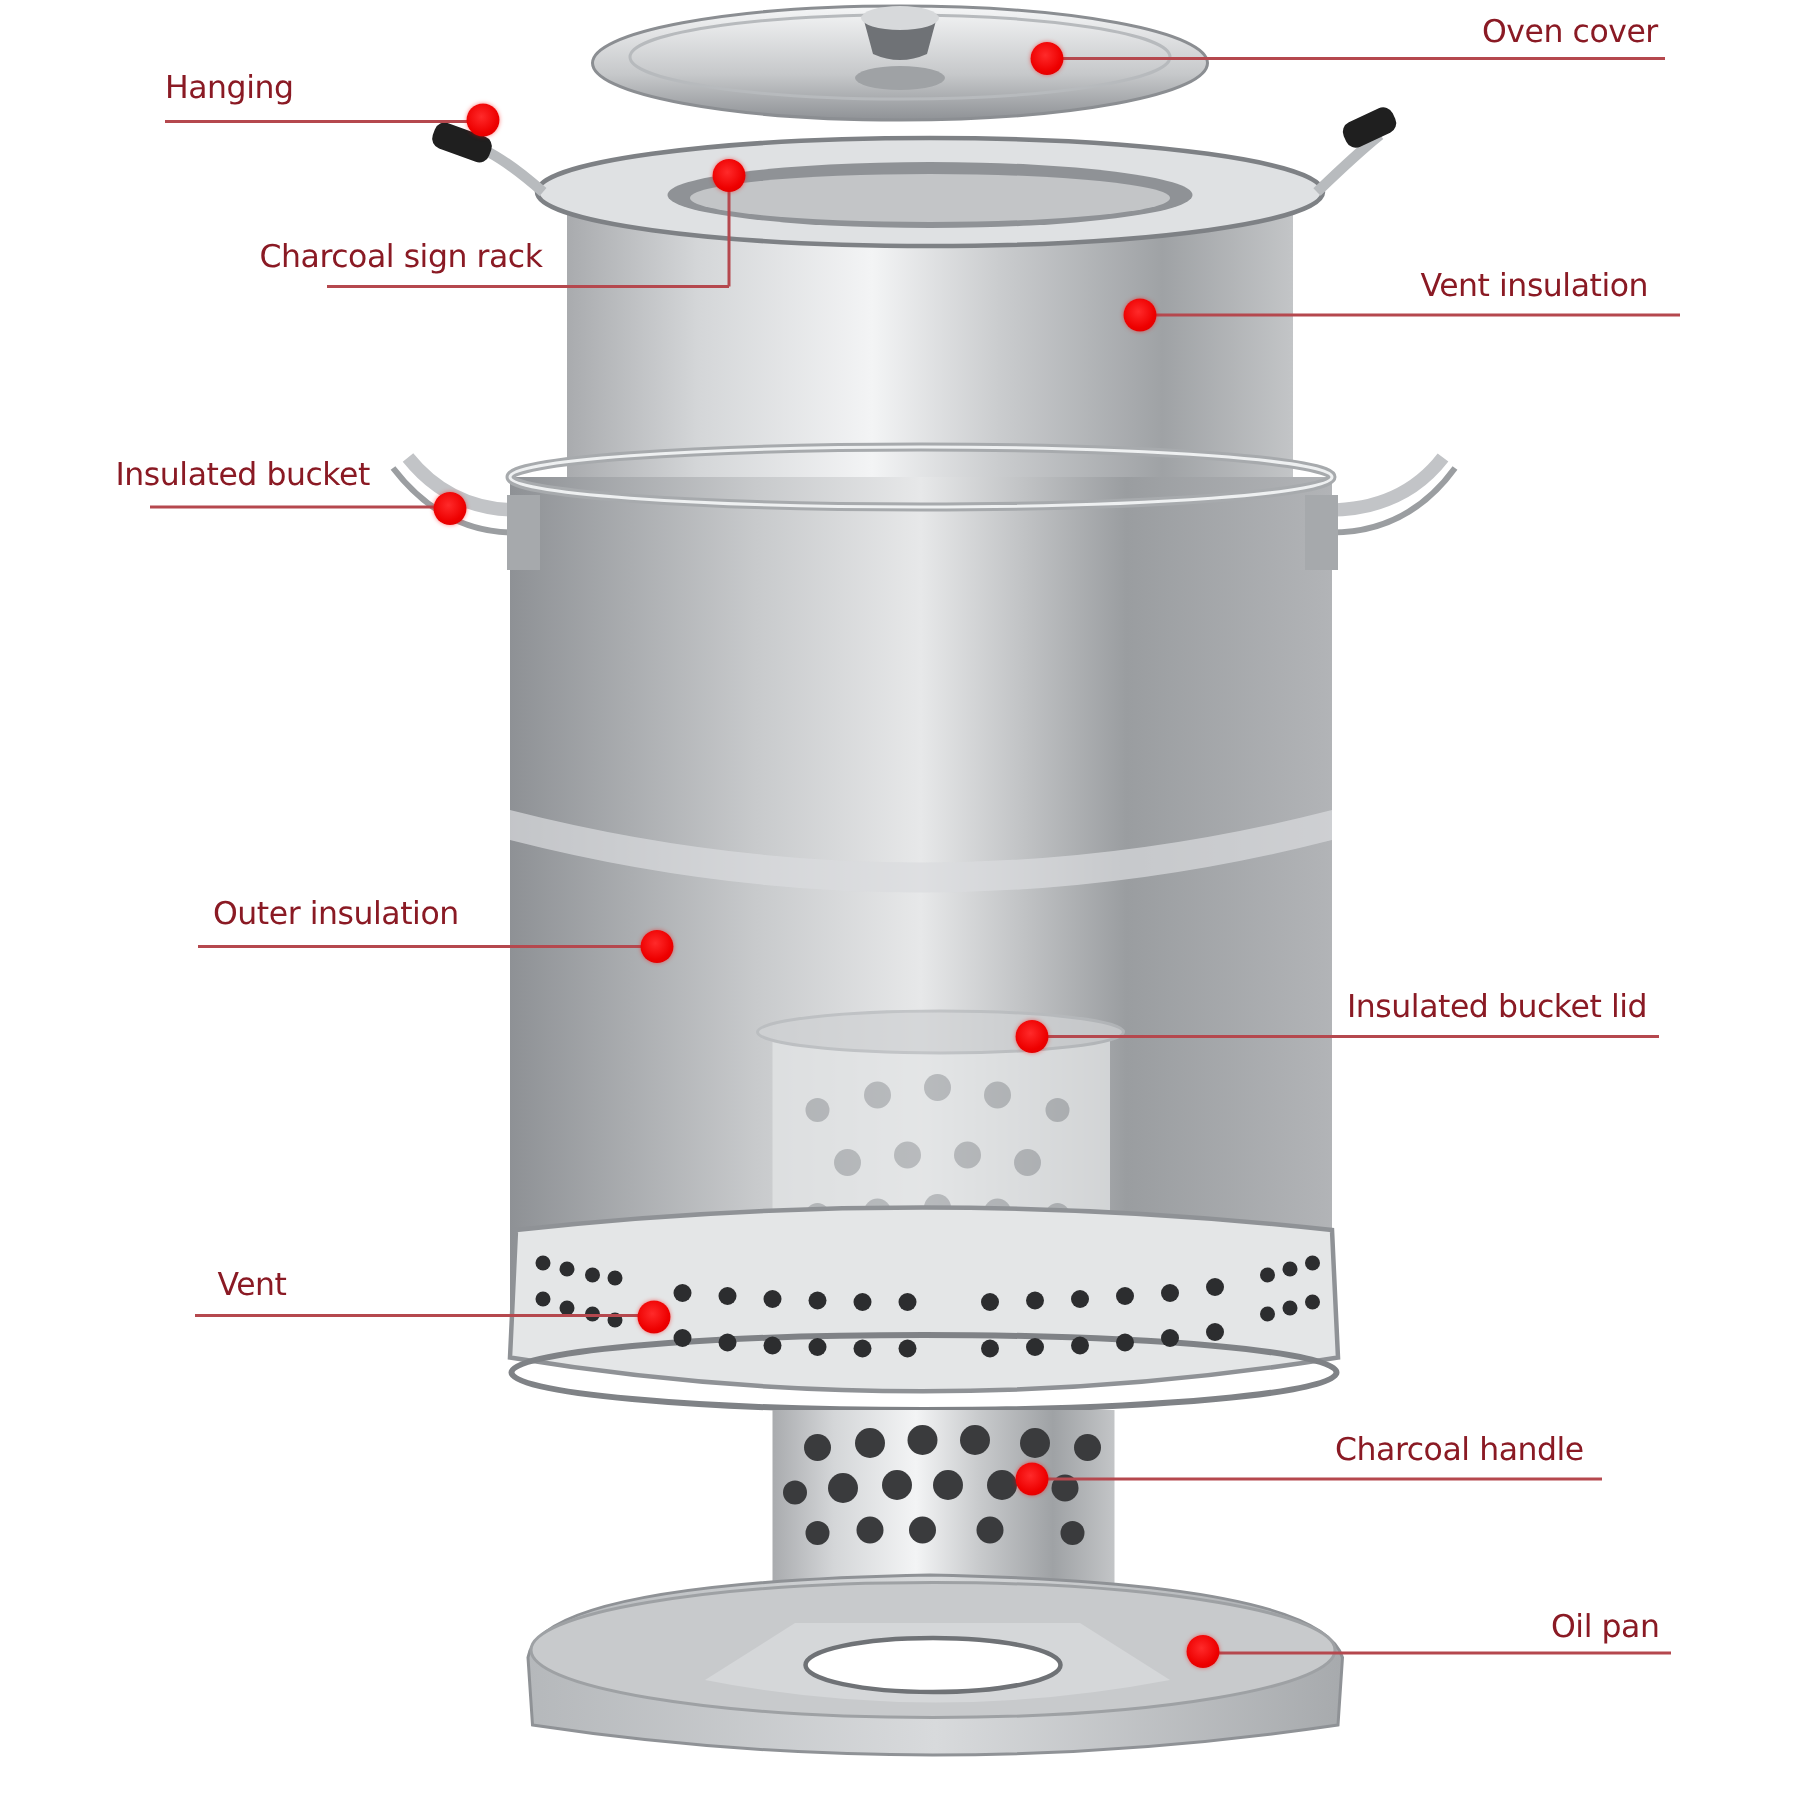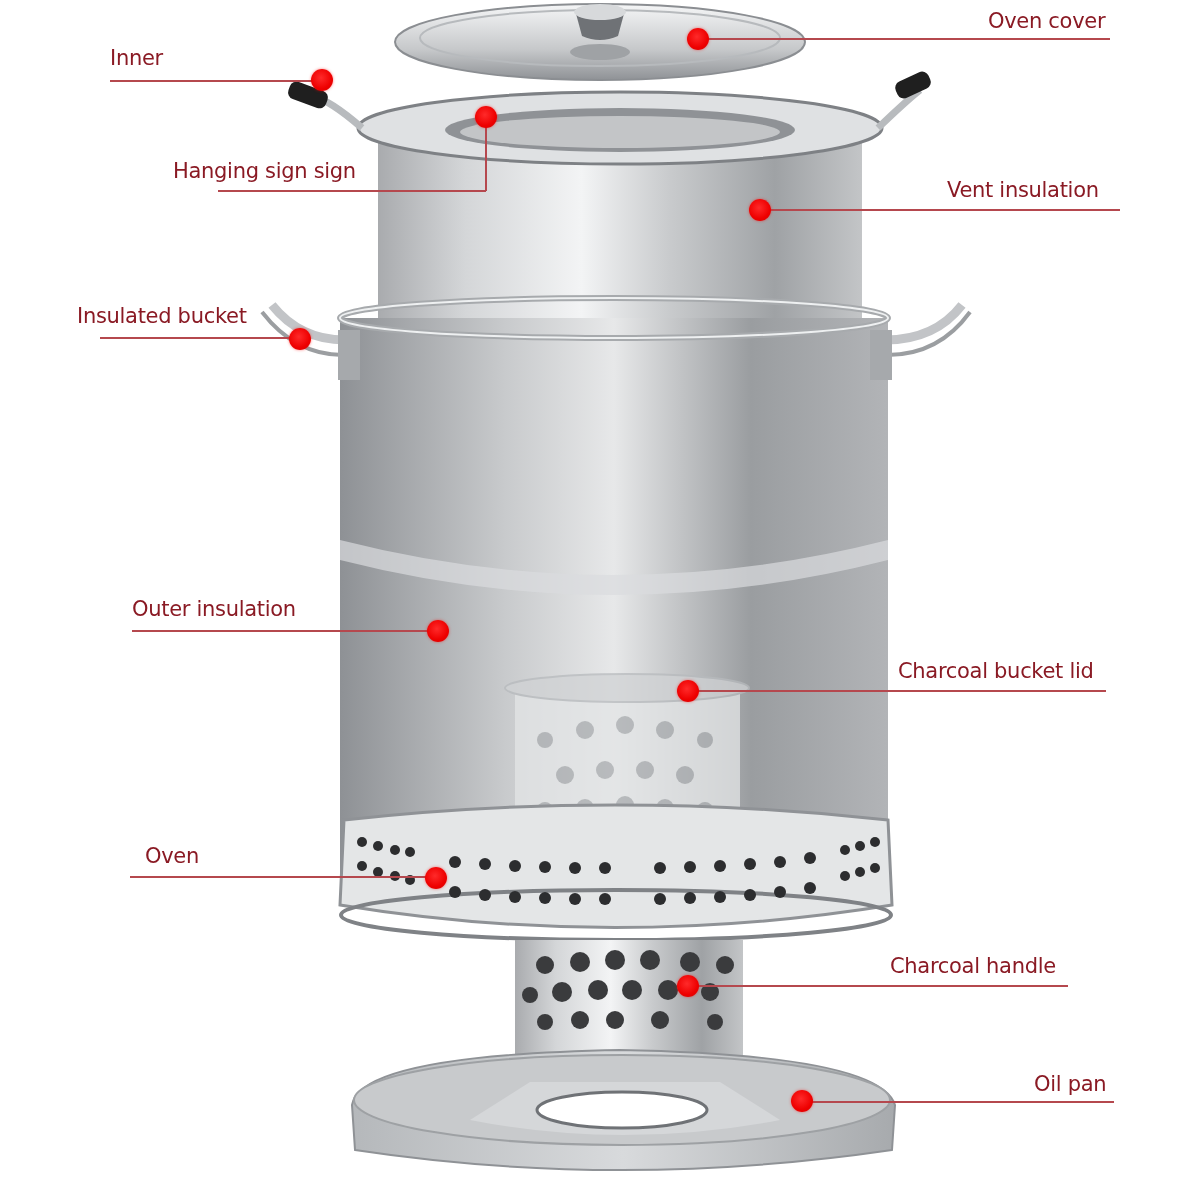--- a/index.html
+++ b/index.html
@@ -179,58 +179,58 @@
     </g>
   </svg>
 
   <div>
     <span class="label" style="left:988px;top:11px">Oven cover</span>
     <div class="leader" style="left:698px;top:38px;width:412px"></div>
     <div class="dot" style="left:698px;top:39px"></div>
   </div>
 
   <div>
-    <span class="label" style="left:110px;top:48px">Inner</span>
+    <span class="label" style="left:110px;top:48px">Hanging</span>
     <div class="leader" style="left:110px;top:80px;width:212px"></div>
     <div class="dot" style="left:322px;top:80px"></div>
   </div>
 
   <div>
-    <span class="label" style="left:173px;top:161px">Hanging sign sign</span>
+    <span class="label" style="left:173px;top:161px">Charcoal sign rack</span>
     <div class="leader" style="left:218px;top:190px;width:268px"></div>
     <div class="leader" style="left:485px;top:118px;width:2px;height:73px"></div>
     <div class="dot" style="left:486px;top:117px"></div>
   </div>
 
   <div>
     <span class="label" style="left:947px;top:180px">Vent insulation</span>
     <div class="leader" style="left:760px;top:209px;width:360px"></div>
     <div class="dot" style="left:760px;top:210px"></div>
   </div>
 
   <div>
     <span class="label" style="left:77px;top:306px">Insulated bucket</span>
     <div class="leader" style="left:100px;top:337px;width:200px"></div>
     <div class="dot" style="left:300px;top:339px"></div>
   </div>
 
   <div>
-    <span class="label" style="left:132px;top:599px">Outer insulation</span>
+    <span class="label" style="left:142px;top:599px">Outer insulation</span>
     <div class="leader" style="left:132px;top:630px;width:306px"></div>
     <div class="dot" style="left:438px;top:631px"></div>
   </div>
 
   <div>
-    <span class="label" style="left:898px;top:661px">Charcoal bucket lid</span>
+    <span class="label" style="left:898px;top:661px">Insulated bucket lid</span>
     <div class="leader" style="left:688px;top:690px;width:418px"></div>
     <div class="dot" style="left:688px;top:691px"></div>
   </div>
 
   <div>
-    <span class="label" style="left:145px;top:846px">Oven</span>
+    <span class="label" style="left:145px;top:846px">Vent</span>
     <div class="leader" style="left:130px;top:876px;width:306px"></div>
     <div class="dot" style="left:436px;top:878px"></div>
   </div>
 
   <div>
     <span class="label" style="left:890px;top:956px">Charcoal handle</span>
     <div class="leader" style="left:688px;top:985px;width:380px"></div>
     <div class="dot" style="left:688px;top:986px"></div>
   </div>
 

